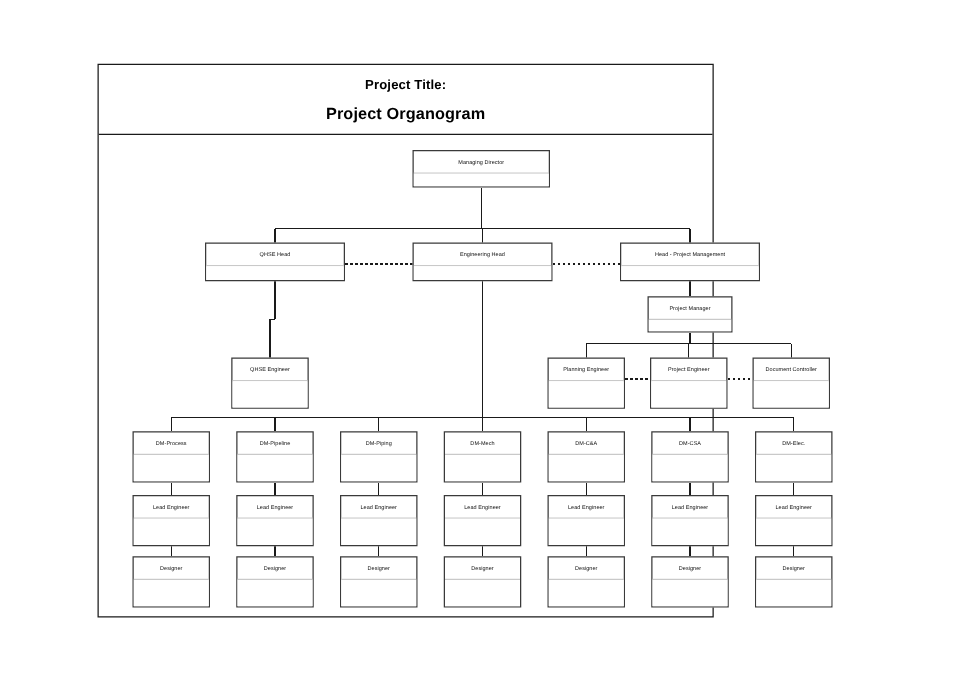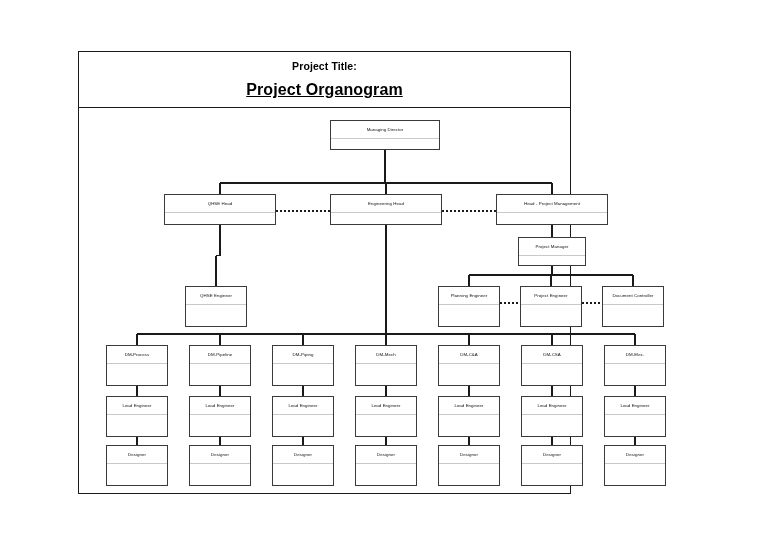--- a/index.html
+++ b/index.html
@@ -42,24 +42,23 @@
     justify-content: center;
   }
   #title-line-1 {
     font-size: 10.5px;
     font-weight: bold;
     color: #000;
     letter-spacing: 0.1px;
     margin-bottom: 9px;
   }
   #title-line-2 {
-    font-size: 16px;
+    font-size: 13px;
     font-weight: bold;
     color: #000;
-    text-decoration: underline;
     letter-spacing: 0.1px;
   }
 
   
   #diagram {
     position: absolute;
     left: 0;
     top: 56px;
     width: 612px;
     height: 385px;

